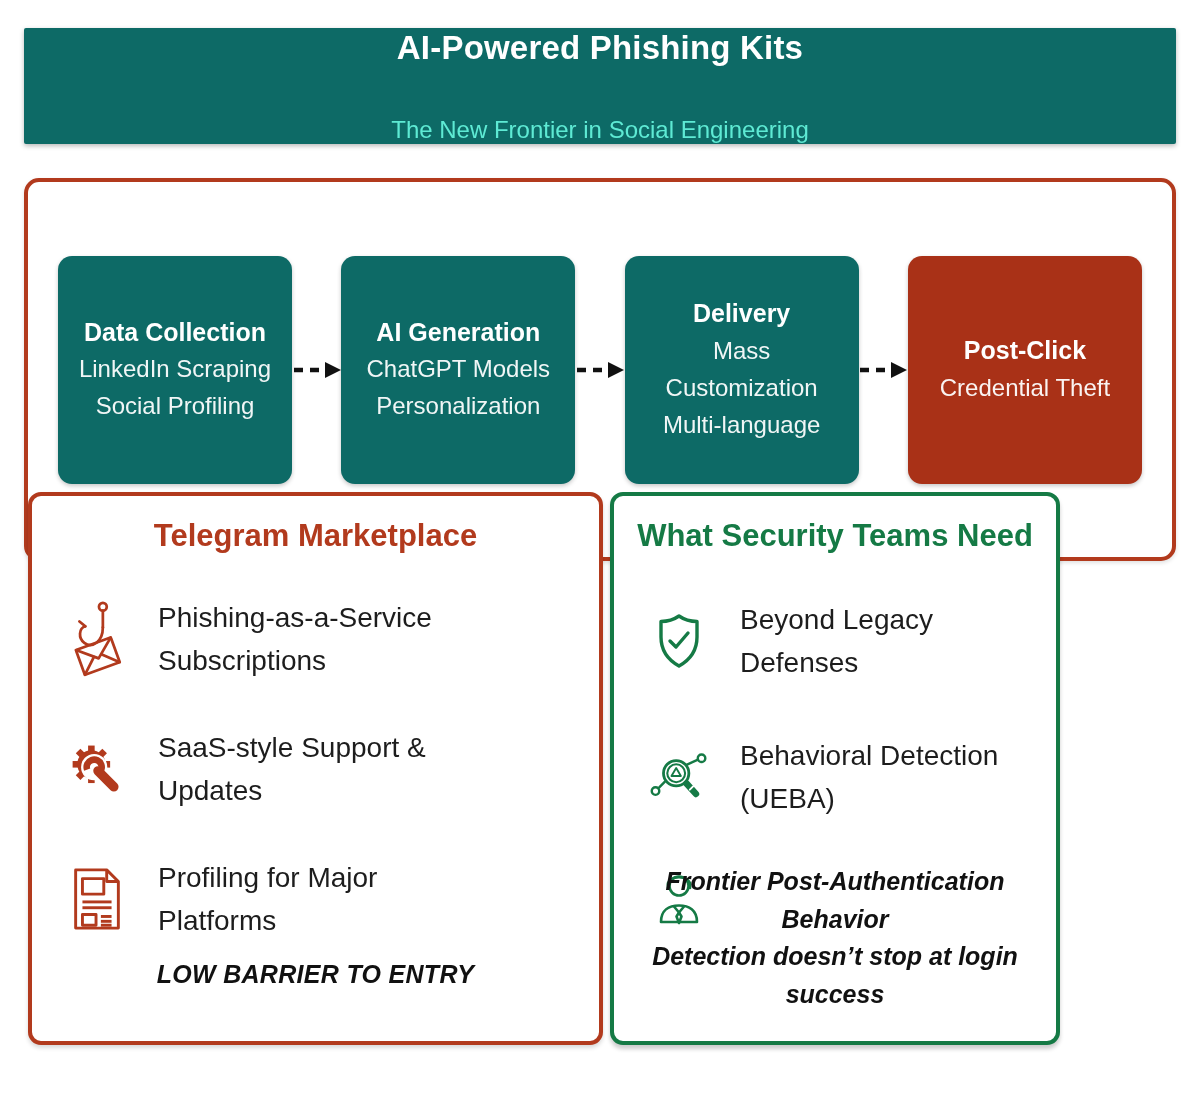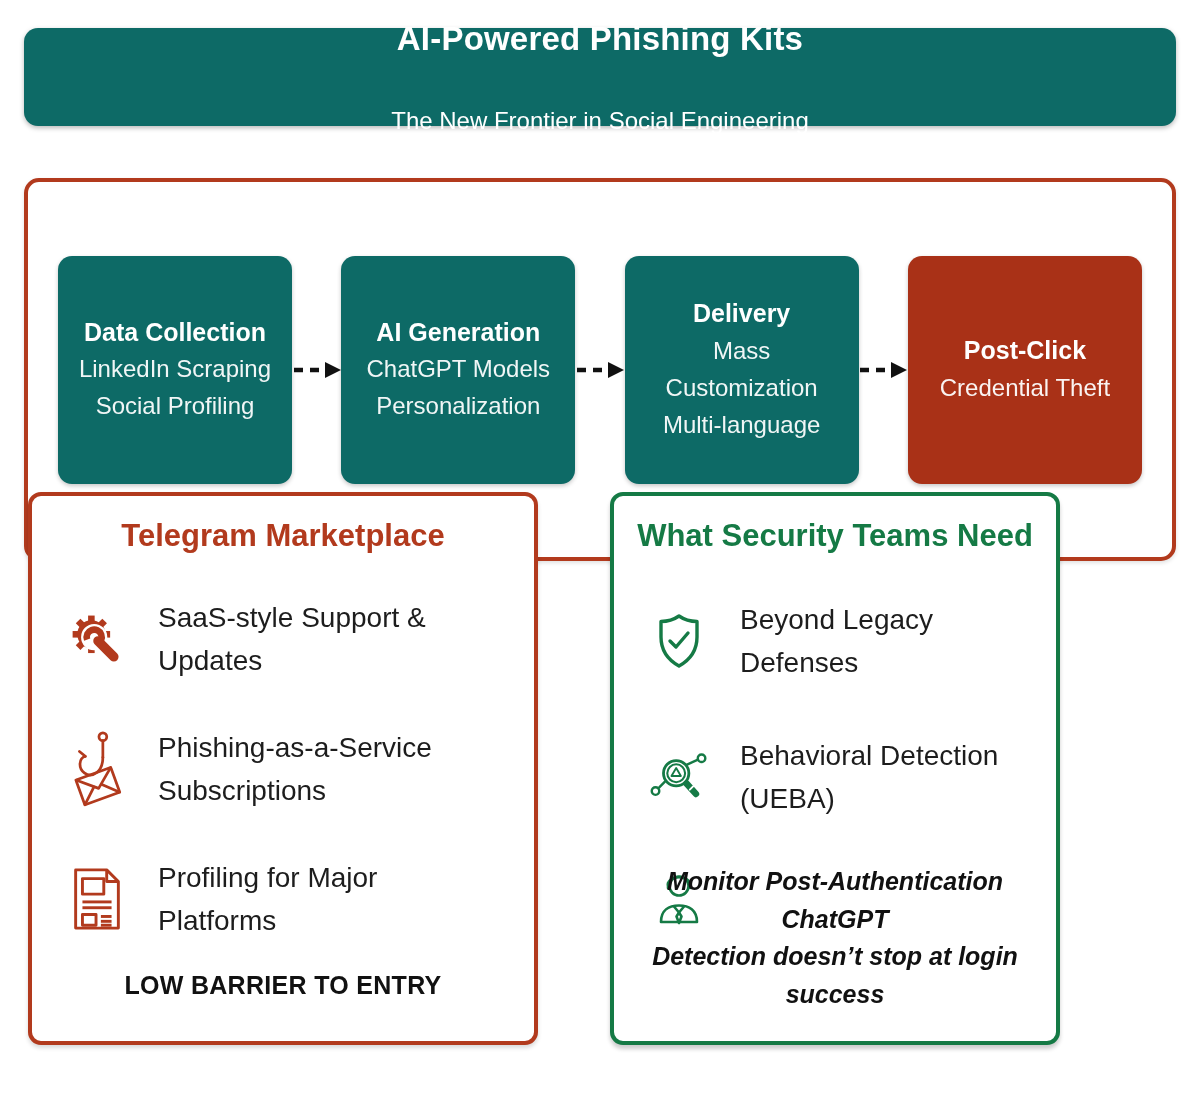--- a/index.html
+++ b/index.html
@@ -8,63 +8,63 @@
     --red-box:#a93117;
     --green:#157a45;
     --ink:#1d1d1d;
   }
   *{box-sizing:border-box;margin:0;padding:0;}
   html,body{width:1200px;height:1100px;background:#ffffff;
     font-family:"Liberation Sans", sans-serif;color:var(--ink);}
   .stage{position:relative;width:1200px;height:1100px;overflow:hidden;}
 
   
-  .header{position:absolute;left:24px;top:28px;width:1152px;height:98px;
-    background:var(--teal);border-radius:14px;color:#fff;
+  .header{position:absolute;left:24px;top:28px;width:1152px;height:116px;
+    background:var(--teal);border-radius:2px;color:#fff;
     display:flex;flex-direction:column;align-items:center;justify-content:center;
     gap:9px;box-shadow:0 2px 5px rgba(0,0,0,.28);}
   .header-title{font-size:33px;font-weight:bold;letter-spacing:.2px;}
-  .header-subtitle{font-size:24px;color:#ffffff;margin-top:40px;}
+  .header-subtitle{font-size:24px;color:#5eead4;margin-top:40px;}
 
   
   .flow{position:absolute;left:24px;top:178px;width:1152px;height:383px;
     border:4px solid var(--red);border-radius:15px;background:#fff;
     display:flex;align-items:center;justify-content:space-between;
     padding:0 30px;box-shadow:0 2px 4px rgba(0,0,0,.12);}
   .step{width:234px;height:228px;border-radius:14px;background:var(--teal);
     color:#fff;display:flex;flex-direction:column;align-items:center;
     justify-content:center;text-align:center;padding:0 10px;
     box-shadow:0 2px 4px rgba(0,0,0,.22);}
   .step.red{background:var(--red-box);}
   .step-title{font-size:25px;font-weight:bold;line-height:1.5;}
   .step-line{font-size:24px;line-height:1.54;color:rgba(255,255,255,.94);}
   .arrow{flex:none;display:flex;align-items:center;}
 
   
   .panel{position:absolute;top:492px;height:553px;border-radius:13px;
     background:#fff;}
-  .panel-left{left:28px;width:510px;border:4px solid var(--red);
+  .panel-left{left:28px;width:575px;border:4px solid var(--red);
     box-shadow:0 3px 4px rgba(0,0,0,.15);}
   .panel-right{left:610px;width:450px;border:4px solid var(--green);
     box-shadow:0 4px 4px rgba(0,0,0,.2);}
   .panel-title{margin-top:22px;text-align:center;font-size:31px;font-weight:bold;}
   .panel-left .panel-title{color:var(--red);}
   .panel-right .panel-title{color:var(--green);}
 
   .items{position:absolute;left:30px;right:20px;display:flex;
     flex-direction:column;}
   .panel-left .items{top:100px;gap:43px;}
   .panel-right .items{top:102px;gap:49px;}
   .item{display:flex;align-items:center;gap:26px;}
   .item-icon{flex:none;width:70px;display:flex;align-items:center;justify-content:center;}
   .item-text{font-size:28px;line-height:1.55;color:var(--ink);}
   .panel-left .item-text{max-width:338px;}
 
-  .footer-left{position:absolute;left:0;right:0;bottom:41px;text-align:center;
-    font-size:25px;font-weight:bold;color:#111;
+  .footer-left{position:absolute;left:0;right:0;bottom:52px;text-align:center;
+    font-size:25px;font-weight:bold;font-style:italic;color:#111;
     letter-spacing:.3px;}
   .footer-right{position:absolute;left:0;right:0;bottom:28px;text-align:center;
     font-size:25px;font-weight:bold;font-style:italic;color:#111;line-height:1.5;}
 </style>
 </head>
 <body>
 
 <div class="stage">
 
   <div class="header">
@@ -117,20 +117,38 @@
       <div class="step-title">Post-Click</div>
       <div class="step-line">Credential Theft</div>
     </div>
 
   </div>
 
   <div class="panel panel-left">
     <div class="panel-title">Telegram Marketplace</div>
 
     <div class="items">
+
+      <div class="item">
+        <span class="item-icon">
+          <svg width="60" height="82" viewBox="0 0 60 84" fill="none" stroke="#b23a1d" stroke-width="2.8" stroke-linecap="round" stroke-linejoin="round">
+            <circle cx="36" cy="9" r="4"></circle>
+            <line x1="36" y1="13" x2="36" y2="30"></line>
+            <path d="M36 30 C36 45 25 52 17 46 C10.5 41 11.5 31 18 29"></path>
+            <path d="M18 29 L12 24"></path>
+            <g transform="rotate(-20 31 60)">
+              <rect x="12" y="46" width="38" height="27" rx="1"></rect>
+              <path d="M12 46 L31 62 L50 46"></path>
+              <path d="M12 73 L27 59"></path>
+              <path d="M50 73 L35 59"></path>
+            </g>
+          </svg>
+        </span>
+        <span class="item-text">Phishing-as-a-Service Subscriptions</span>
+      </div>
 
       <div class="item">
         <span class="item-icon">
           <svg width="60" height="60" viewBox="0 0 64 64">
             <g fill="#b23a1d">
               <rect x="22.5" y="7" width="7" height="10" transform="rotate(0 26 27)"></rect>
               <rect x="22.5" y="7" width="7" height="10" transform="rotate(45 26 27)"></rect>
               <rect x="22.5" y="7" width="7" height="10" transform="rotate(90 26 27)"></rect>
               <rect x="22.5" y="7" width="7" height="10" transform="rotate(135 26 27)"></rect>
               <rect x="22.5" y="7" width="7" height="10" transform="rotate(180 26 27)"></rect>
@@ -144,38 +162,20 @@
             <circle cx="29" cy="30" r="8" fill="none" stroke="#ffffff" stroke-width="12"></circle>
             <line x1="33" y1="34" x2="50" y2="51" stroke="#b23a1d" stroke-width="10" stroke-linecap="round"></line>
             <circle cx="29" cy="30" r="8" fill="none" stroke="#b23a1d" stroke-width="7" stroke-dasharray="37 14" transform="rotate(160 29 30)"></circle>
           </svg>
         </span>
         <span class="item-text">SaaS-style Support &amp; Updates</span>
       </div>
 
       <div class="item">
         <span class="item-icon">
-          <svg width="60" height="82" viewBox="0 0 60 84" fill="none" stroke="#b23a1d" stroke-width="2.8" stroke-linecap="round" stroke-linejoin="round">
-            <circle cx="36" cy="9" r="4"></circle>
-            <line x1="36" y1="13" x2="36" y2="30"></line>
-            <path d="M36 30 C36 45 25 52 17 46 C10.5 41 11.5 31 18 29"></path>
-            <path d="M18 29 L12 24"></path>
-            <g transform="rotate(-20 31 60)">
-              <rect x="12" y="46" width="38" height="27" rx="1"></rect>
-              <path d="M12 46 L31 62 L50 46"></path>
-              <path d="M12 73 L27 59"></path>
-              <path d="M50 73 L35 59"></path>
-            </g>
-          </svg>
-        </span>
-        <span class="item-text">Phishing-as-a-Service Subscriptions</span>
-      </div>
-
-      <div class="item">
-        <span class="item-icon">
           <svg width="56" height="66" viewBox="0 0 56 68" fill="none" stroke="#b23a1d" stroke-width="3" stroke-linejoin="round">
             <path d="M6 4 H38 L50 16 V64 H6 Z"></path>
             <path d="M38 4 V16 H50"></path>
             <rect x="13" y="13" width="22" height="16"></rect>
             <path d="M13 37 H43"></path>
             <path d="M13 43 H43"></path>
             <rect x="13" y="50" width="14" height="11"></rect>
             <path d="M32 52 H43"></path>
             <path d="M32 57 H43"></path>
             <path d="M32 61 H43"></path>
@@ -231,18 +231,18 @@
             <path d="M5 52 C5 40 13 35.5 23 35.5 C33 35.5 41 40 41 52 Z"></path>
             <path d="M18 36.5 L23 42.5 L28 36.5"></path>
             <path d="M23 42.5 L25.5 46.5 L23 53 L20.5 46.5 Z"></path>
           </svg>
         </span>
       </div>
 
     </div>
 
     <div class="footer-right">
-      <div>Monitor Post-Authentication ChatGPT</div>
+      <div>Frontier Post-Authentication Behavior</div>
       <div>Detection doesn’t stop at login success</div>
     </div>
   </div>
 
 </div>
 
 </body></html>

